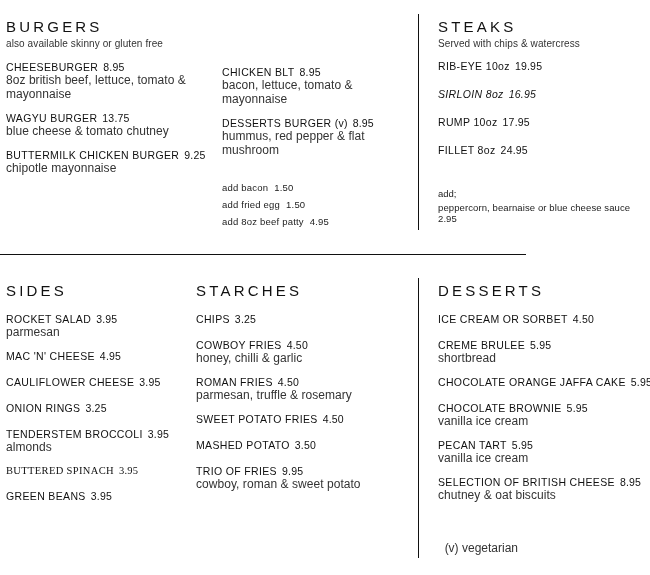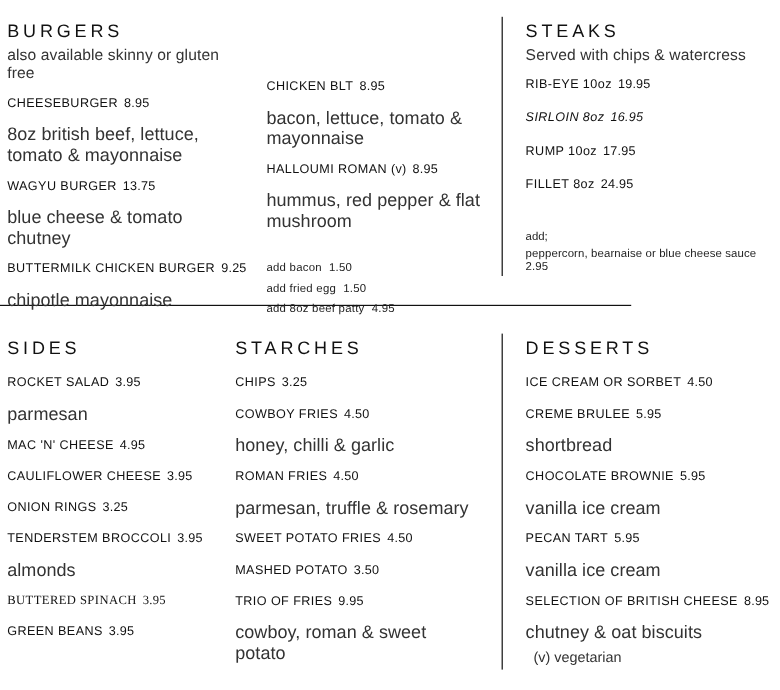--- a/index.html
+++ b/index.html
@@ -21,41 +21,41 @@
   
   .sec-title {
     font-size: 15px;
     letter-spacing: 3.2px;
     font-weight: 400;
     color: #111;
     margin: 0 0 3px 0;
     white-space: nowrap;
   }
   .sec-sub {
-    font-size: 13px;
+    font-size: 10px;
     color: #333;
     margin: 0 0 12px 0;
     letter-spacing: .1px;
   }
   .sec-sub.tight { margin-bottom: 11px; }
 
   
   .item { margin-bottom: 11px; }
   .item-name {
     font-size: 10.5px;
     letter-spacing: .35px;
     color: #111;
     white-space: nowrap;
   }
   .item-name .price { margin-left: 5px; letter-spacing: .2px; }
   .item-name .veg { letter-spacing: .2px; }
   .item-desc {
-    font-size: 15px;
+    font-size: 12px;
     color: #333;
-    margin-top: 12px;
+    margin-top: 0;
     letter-spacing: .05px;
   }
 
   .addon {
     font-size: 9.5px;
     color: #222;
     margin-bottom: 6px;
     letter-spacing: .2px;
   }
   .addon .price { margin-left: 6px; }
@@ -141,21 +141,21 @@
   <div class="blk" id="burgers-col2">
     <div class="item">
       <div class="item-name">
         <span>CHICKEN BLT</span><span class="price">8.95</span>
       </div>
       <div class="item-desc">bacon, lettuce, tomato &amp; mayonnaise</div>
     </div>
 
     <div class="item">
       <div class="item-name">
-        <span>HALLOUMI ROMAN</span>
+        <span>DESSERTS BURGER</span>
         <span class="veg">(v)</span><span class="price">8.95</span>
       </div>
       <div class="item-desc">hummus, red pepper &amp; flat mushroom</div>
     </div>
 
     <div style="height:14px;"></div>
 
     <div class="addon">
       <span>add  bacon</span><span class="price">1.50</span>
     </div>
@@ -254,20 +254,23 @@
   <div class="blk" id="desserts-col">
     <div class="sec-title" style="margin-bottom:14px;">DESSERTS</div>
 
     <div class="item" style="margin-bottom:14px;">
       <div class="item-name"><span>ICE CREAM OR SORBET</span><span class="price">4.50</span></div>
     </div>
     <div class="item">
       <div class="item-name"><span>CREME BRULEE</span><span class="price">5.95</span></div>
       <div class="item-desc">shortbread</div>
     </div>
+    <div class="item" style="margin-bottom:14px;">
+      <div class="item-name"><span>CHOCOLATE ORANGE JAFFA CAKE</span><span class="price">5.95</span></div>
+    </div>
     <div class="item">
       <div class="item-name"><span>CHOCOLATE BROWNIE</span><span class="price">5.95</span></div>
       <div class="item-desc">vanilla ice cream</div>
     </div>
     <div class="item">
       <div class="item-name"><span>PECAN TART</span><span class="price">5.95</span></div>
       <div class="item-desc">vanilla ice cream</div>
     </div>
     <div class="item">
       <div class="item-name"><span>SELECTION OF BRITISH CHEESE</span><span class="price">8.95</span></div>

